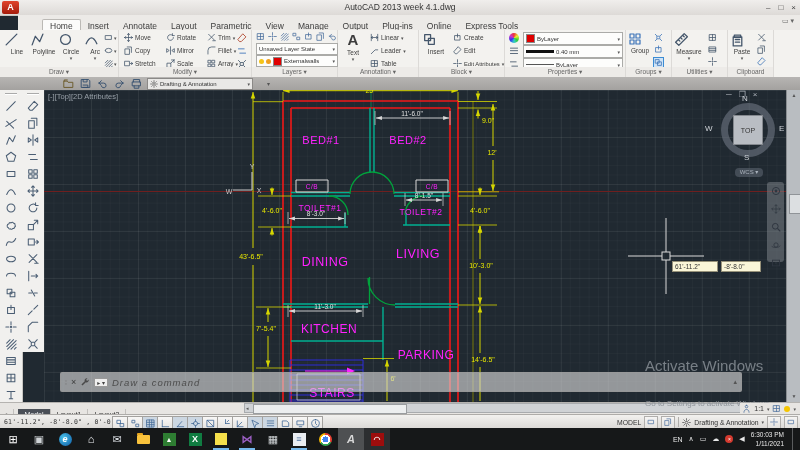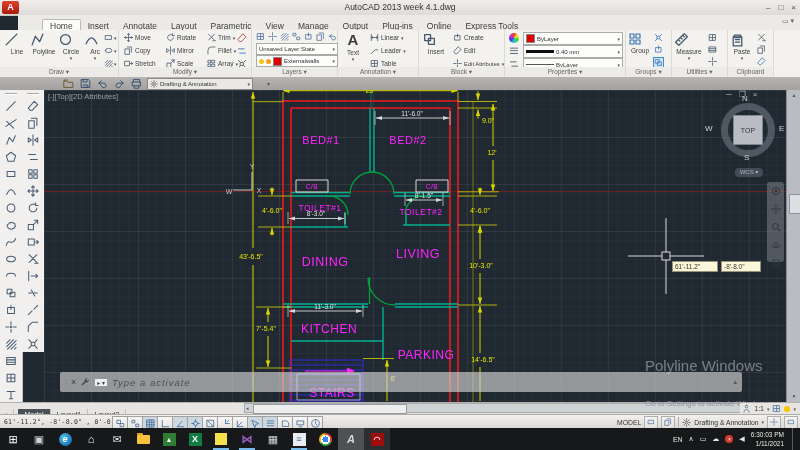--- a/index.html
+++ b/index.html
@@ -875,31 +875,31 @@
 
   <div class="ab" id="vscroll">
     <div class="scrbtn">▲</div>
     <div id="vthumb"></div>
     <div class="scrbtn" style="position:absolute;bottom:0">▼</div>
   </div>
 
   <div class="ab tipbox" style="left:672px;top:261px;width:46px">61'-11.2"</div>
   <div class="ab tipbox" style="left:721px;top:261px;width:40px">-8'-8.0"</div>
 
-  <div class="ab" id="wm1">Polyline Windows</div>
+  <div class="ab" id="wm1">Activate Windows</div>
   <div class="ab" id="wm2">Go to Settings to activate Windows.</div>
 
   <div class="ab" id="cmdbar">
     <span style="color:#777;font-size:7px">⁞</span>
     <span style="color:#3a3a3a;font-size:9px">×</span>
     <span><svg width="10" height="10" viewBox="0 0 14 14">
           <path d="M10.5 2a3 3 0 0 0-3.9 3.9L2 10.5 3.5 12l4.6-4.6A3 3 0 0 0 12 3.5L10 5.5 8.5 4Z" fill="#4a4a4a"></path>
         </svg></span>
     <span style="background:#efefef;border:1px solid #999;font-size:6px;color:#444;padding:0 2px">▸ ▾</span>
-    <span id="cmdtext">Type a activate</span>
+    <span id="cmdtext">Draw a command</span>
     <span style="margin-left:auto;color:#555;font-size:7px">▴</span>
   </div>
 
   <div class="ab" id="tabsrow">
     <span class="ltab" style="padding:0 3px">◂▸</span>
     <span id="layout-tabs"><span class="ltab act">Model</span><span class="ltab">Layout1</span><span class="ltab">Layout2</span></span>
   </div>
   <div class="ab" id="hscroll">
     <span style="position:absolute;left:1px;font-size:5px;color:#555;line-height:8px">◂</span>
     <div id="hthumb"></div>

